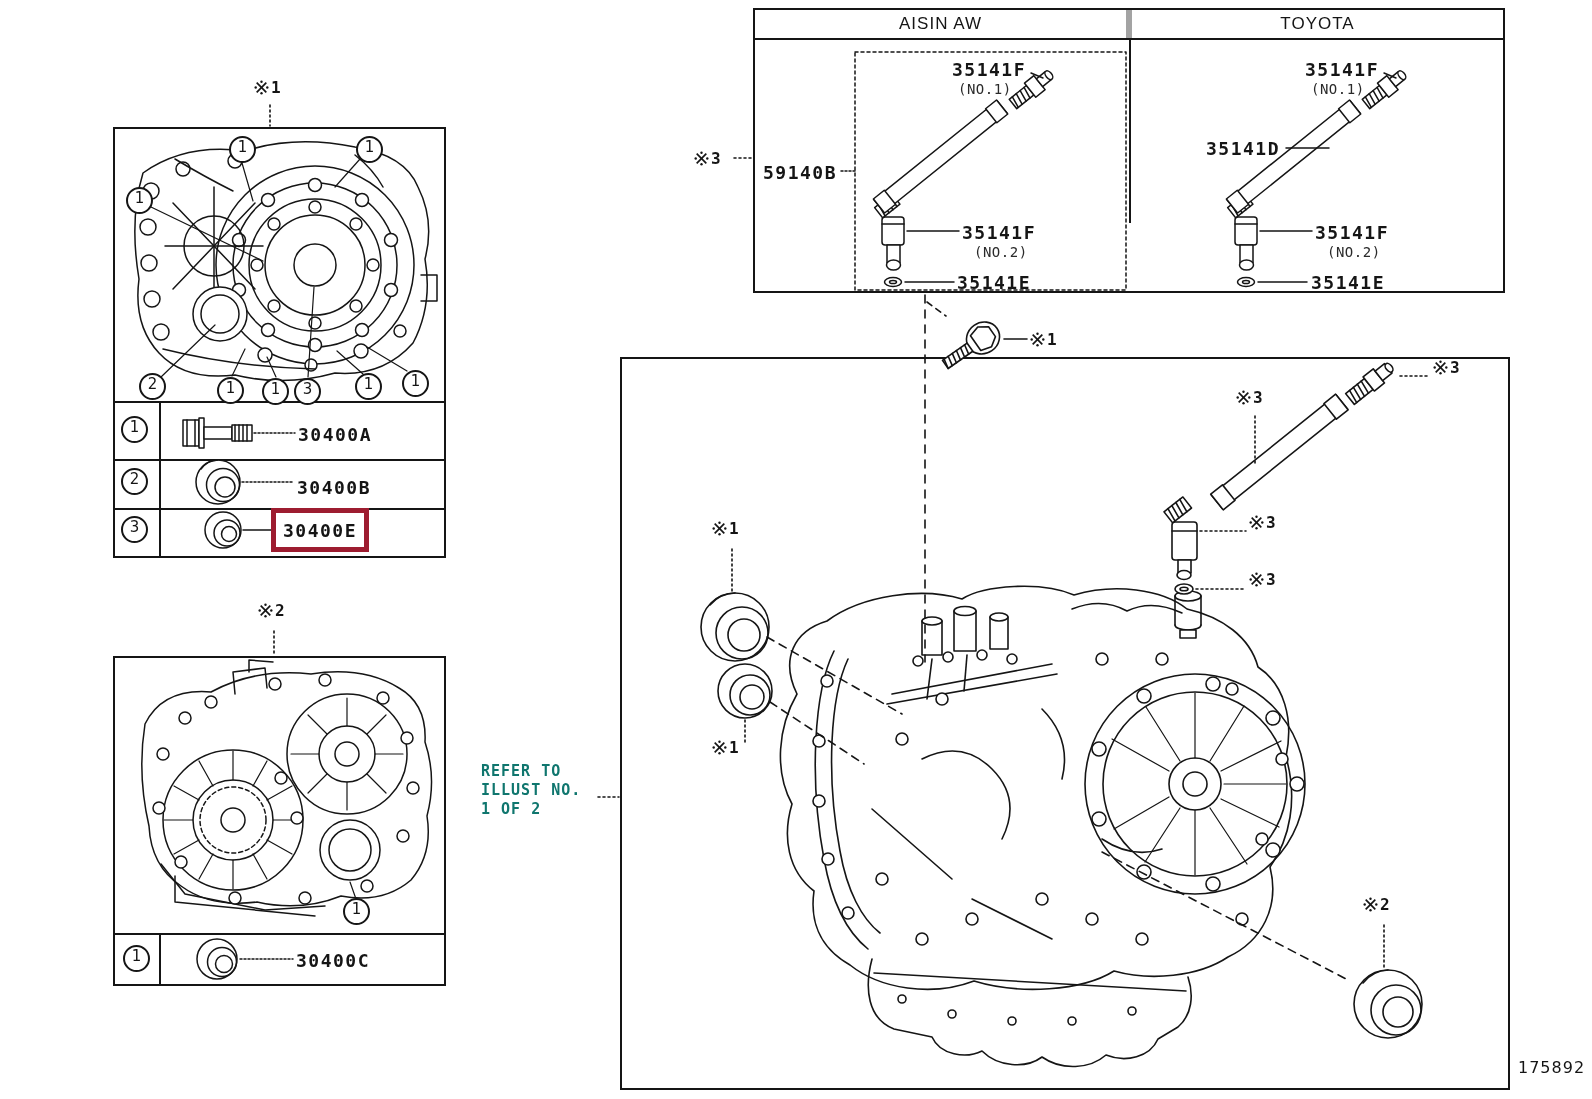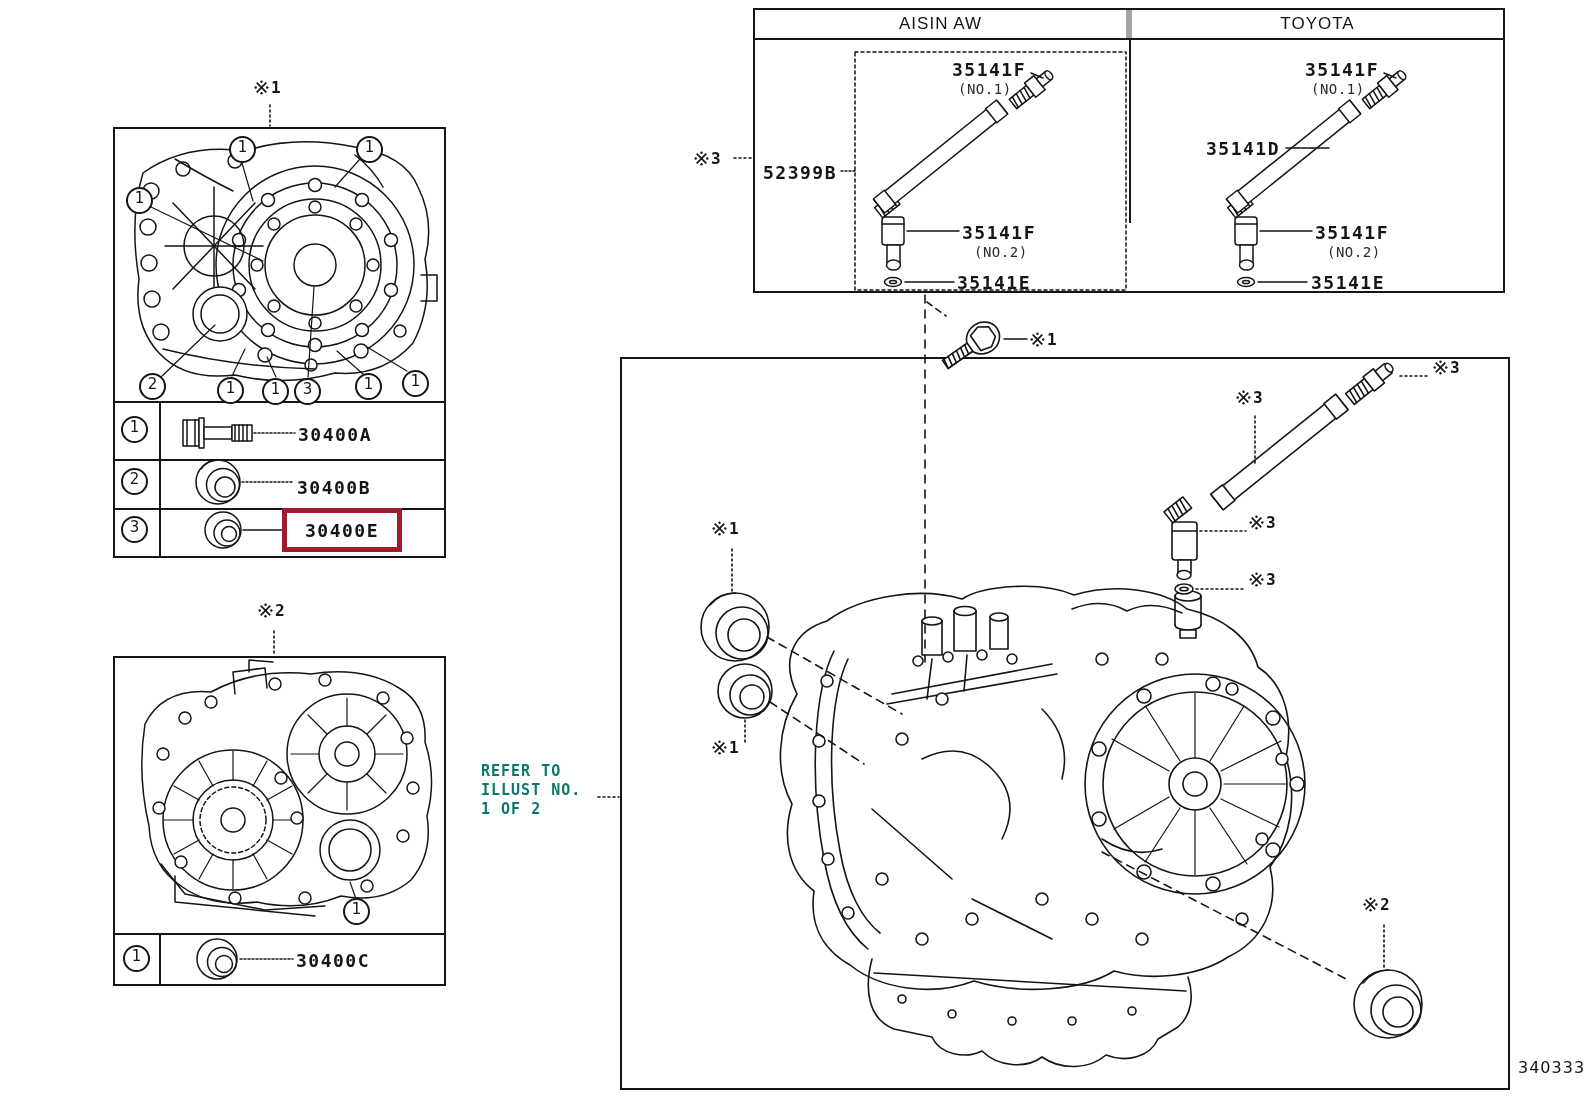--- a/index.html
+++ b/index.html
@@ -97,21 +97,21 @@
             <ellipse cx="138" cy="242" rx="3.5" ry="1.6"></ellipse>
 
             <line x1="276" y1="33" x2="288" y2="38"></line>
             <line x1="86" y1="131" x2="100" y2="131" stroke-dasharray="2 2"></line>
             <line x1="152" y1="191" x2="204" y2="191"></line>
             <line x1="150" y1="242" x2="199" y2="242"></line>
           </g>
         </svg>
         <div class="abs partnum" style="left:197px;top:19px;">35141F</div>
         <div class="abs partsub" style="left:203px;top:41px;">(NO.1)</div>
-        <div class="abs partnum" style="left:8px;top:122px;">52399B</div>
+        <div class="abs partnum" style="left:8px;top:122px;">59140B</div>
         <div class="abs partnum" style="left:207px;top:182px;">35141F</div>
         <div class="abs partsub" style="left:219px;top:204px;">(NO.2)</div>
         <div class="abs partnum" style="left:202px;top:232px;">35141E</div>
       </div>
 
       <div style="flex:1;position:relative;">
         <svg width="374" height="253" viewBox="0 0 374 253">
           <g stroke="#151515" stroke-width="1.5" fill="none" stroke-linecap="round" stroke-linejoin="round">
 
             <rect x="104" y="177" width="22" height="28" rx="3" fill="#fff"></rect>
@@ -271,21 +271,21 @@
     <span class="callout" style="left:147px;top:249px;">1</span>
     <span class="callout" style="left:179px;top:249px;">3</span>
     <span class="callout" style="left:240px;top:244px;">1</span>
     <span class="callout" style="left:287px;top:241px;">1</span>
 
     <span class="callout" style="left:6px;top:287px;">1</span>
     <span class="callout" style="left:6px;top:339px;">2</span>
     <span class="callout" style="left:6px;top:387px;">3</span>
     <div class="abs partnum" style="left:183px;top:295px;">30400A</div>
     <div class="abs partnum" style="left:182px;top:348px;">30400B</div>
-    <div class="hlbox" style="left:167px;top:379px;width:120px;height:44px;">
+    <div class="hlbox" style="left:156px;top:379px;width:98px;height:44px;">
       <span class="partnum">30400E</span>
     </div>
   </div>
 
   <div class="box" style="left:113px;top:656px;width:333px;height:330px;">
     <svg width="329" height="326" viewBox="0 0 329 326">
       <g stroke="#151515" stroke-width="1.5" fill="none" stroke-linecap="round" stroke-linejoin="round">
         <path d="M30,66 Q48,30 96,34 Q140,10 196,16 Q248,8 284,30 Q312,46 310,84 Q322,120 312,158 Q318,196 296,222 Q268,246 226,238 Q186,254 142,244 Q96,250 66,228 Q36,208 34,168 Q22,116 30,66 Z"></path>
         <path d="M120,36 L118,14 L150,10 L152,30"></path>
           <path d="M134,14 L134,2 L158,4"></path>
@@ -667,15 +667,15 @@
       </svg>
     <span class="mnum">2</span>
   </div>
 
   <div class="note" style="left:481px;top:762px;width:130px;">
     <div>REFER TO</div>
     <div>ILLUST NO.</div>
     <div>1 OF 2</div>
   </div>
 
-  <div class="footer-code" style="left:1518px;top:1058px;">340333</div>
+  <div class="footer-code" style="left:1518px;top:1058px;">175892</div>
 
 </div>
 
 </body></html>

